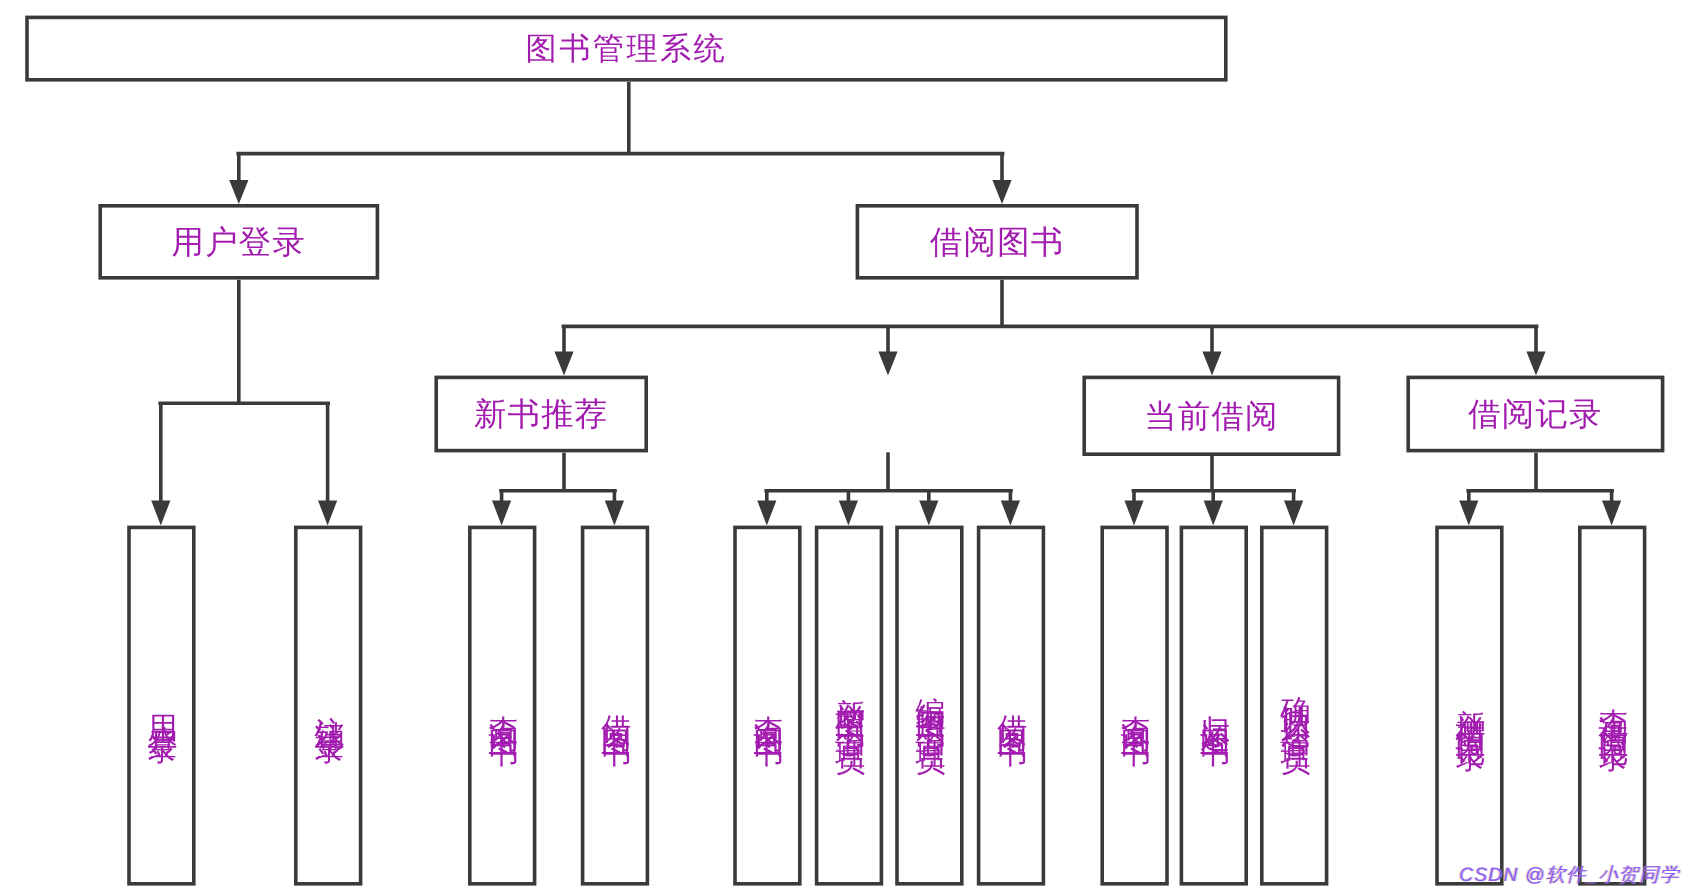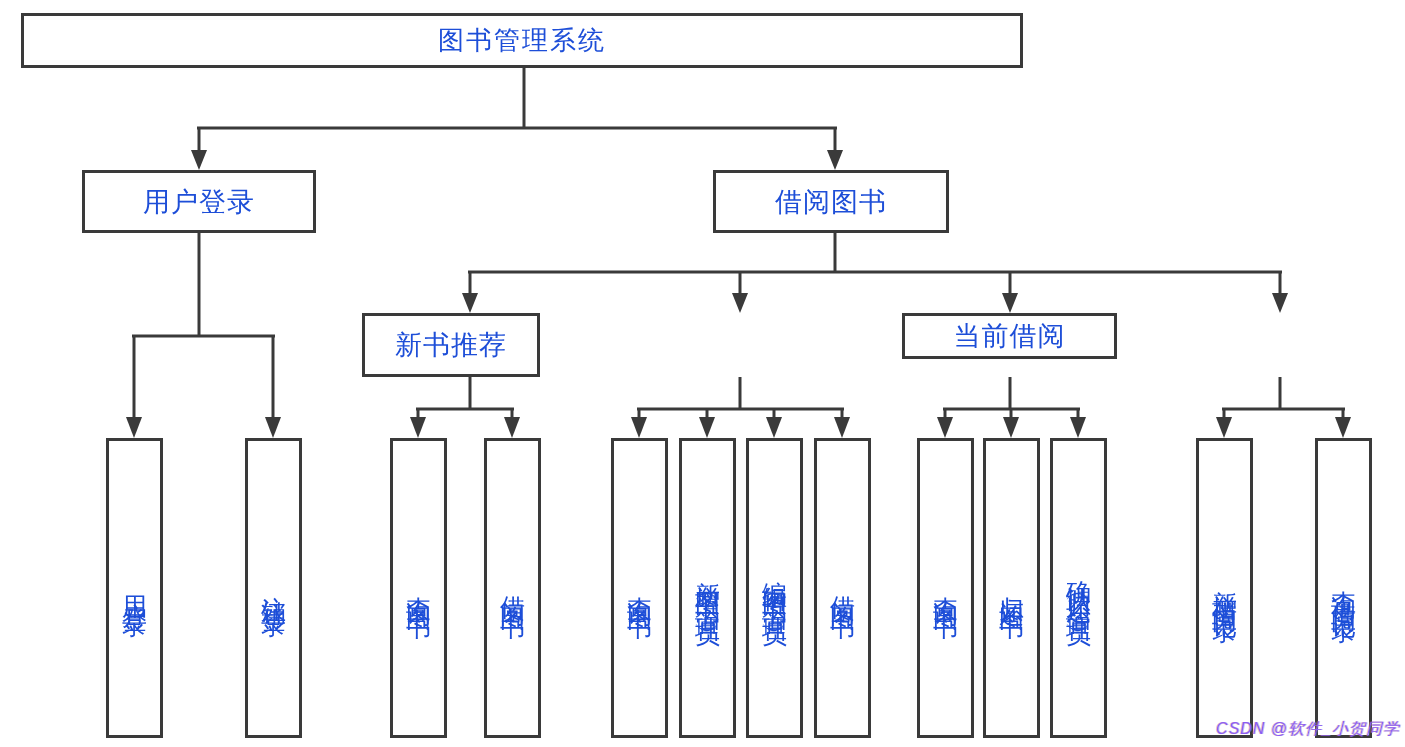--- a/index.html
+++ b/index.html
@@ -19,21 +19,21 @@
     position: absolute;
     left: 0; top: 0;
     width: 1405px; height: 747px;
     pointer-events: none;
   }
   .box {
     position: absolute;
     box-sizing: border-box;
     border: 3px solid #3a3a3a;
     background: #ffffff;
-    color: #1d4ed8;
+    color: #a21caf;
     display: flex;
     align-items: center;
     justify-content: center;
     text-align: center;
   }
   .hlabel { font-size: 27px; letter-spacing: 1px; white-space: nowrap; }
   .root-box .hlabel { font-size: 26px; letter-spacing: 2px; }
   .leaf {
     width: 57px;
     top: 438px;
@@ -139,22 +139,25 @@
   <div class="box" style="left:82px; top:170px; width:234px; height:63px;">
     <span class="hlabel">用户登录</span>
   </div>
   <div class="box" style="left:713px; top:170px; width:236px; height:63px;">
     <span class="hlabel">借阅图书</span>
   </div>
 
   <div class="box" style="left:362px; top:313px; width:178px; height:64px;">
     <span class="hlabel">新书推荐</span>
   </div>
-  <div class="box" style="left:902px; top:313px; width:215px; height:46px;">
+  <div class="box" style="left:902px; top:313px; width:215px; height:67px;">
     <span class="hlabel">当前借阅</span>
+  </div>
+  <div class="box" style="left:1172px; top:313px; width:215px; height:64px;">
+    <span class="hlabel">借阅记录</span>
   </div>
 
   <div class="box leaf" style="left:106px;">
     <span class="vlabel">用户登录</span>
   </div>
   <div class="box leaf" style="left:245px;">
     <span class="vlabel">注销登录</span>
   </div>
 
   <div class="box leaf" style="left:390px;">

